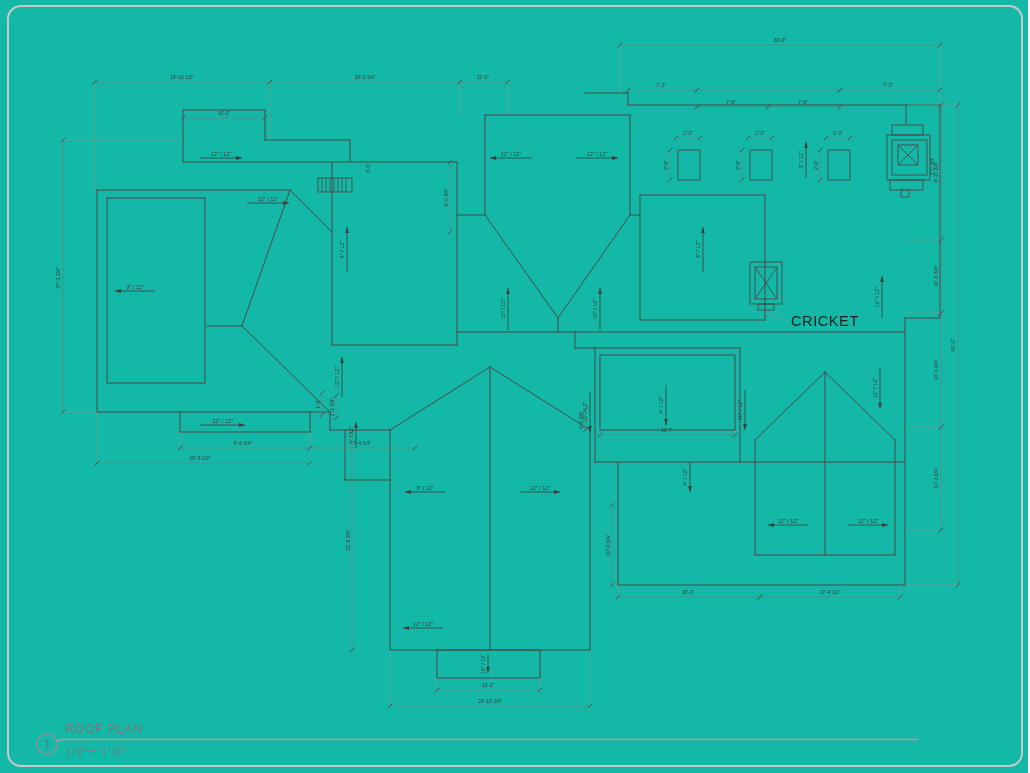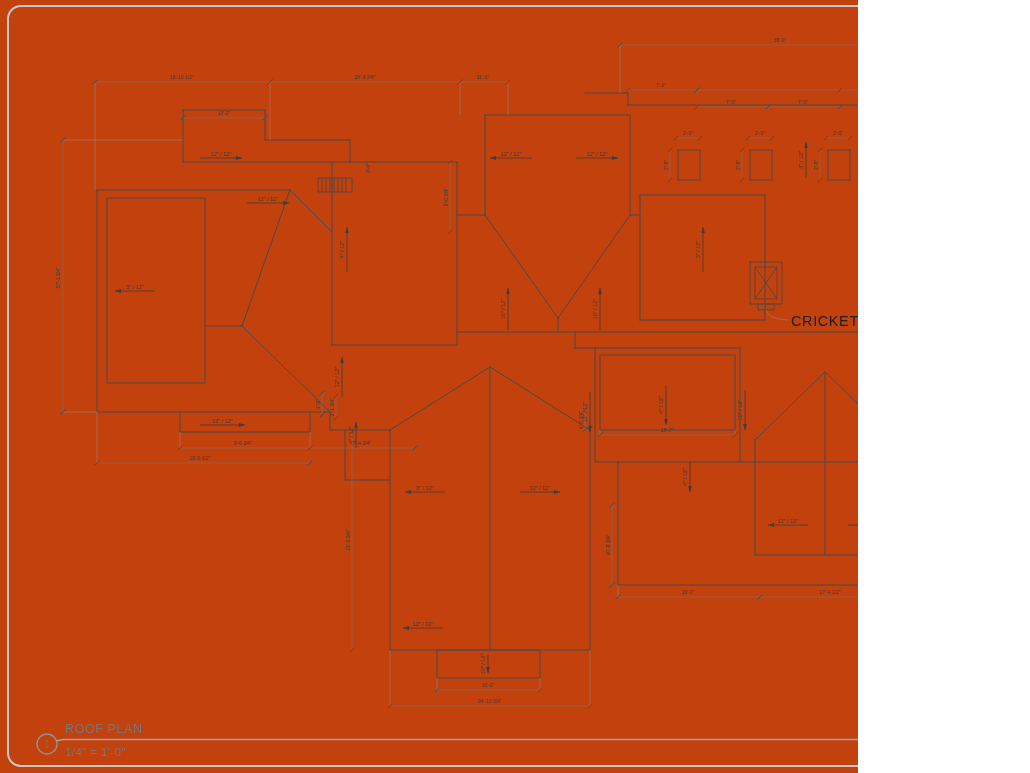--- a/index.html
+++ b/index.html
@@ -1,16 +1,16 @@
 <!DOCTYPE html>
 <html><head>
 <meta charset="utf-8">
 <style>
   html,body{margin:0;padding:0;background:#ffffff;}
-  .sheet{position:relative;width:858px;height:773px;background:#c2410c;
+  .sheet{position:relative;width:1028px;height:773px;background:#14b8a6;
          font-family:"Liberation Sans",sans-serif;overflow:hidden;}
   svg{display:block;}
   .page-border{fill:none;stroke:#c7c8ca;stroke-width:2;}
   .geo{fill:none;stroke:#4a4a4a;stroke-width:1;stroke-linecap:square;}
   .det{fill:none;stroke:#4a4a4a;stroke-width:0.9;}
   .hatch{fill:none;stroke:#4a4a4a;stroke-width:0.8;}
   .dim{stroke:#767676;stroke-width:0.55;}
   .ext{stroke:#939393;stroke-width:0.5;}
   .tick{stroke:#4a4a4a;stroke-width:0.9;}
   .slope-line{stroke:#3e3e3e;stroke-width:0.8;}

